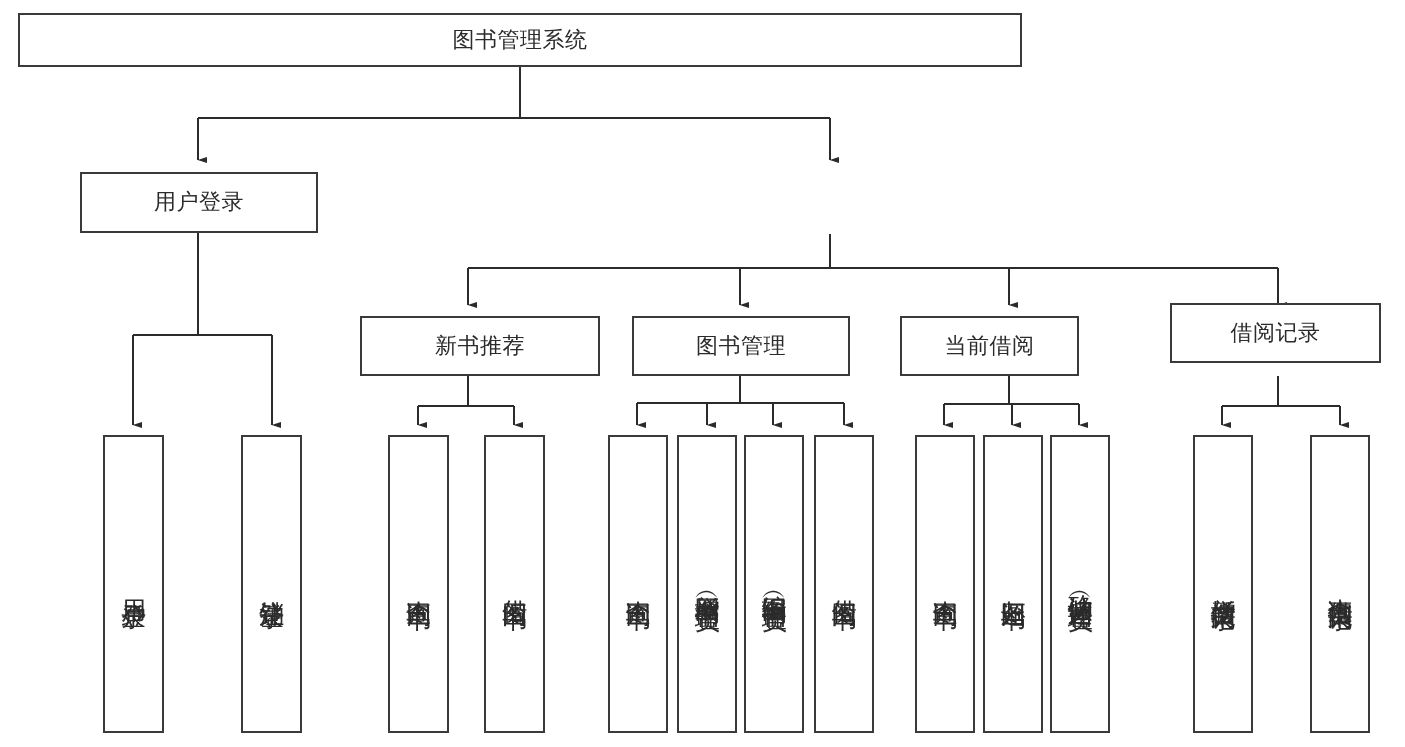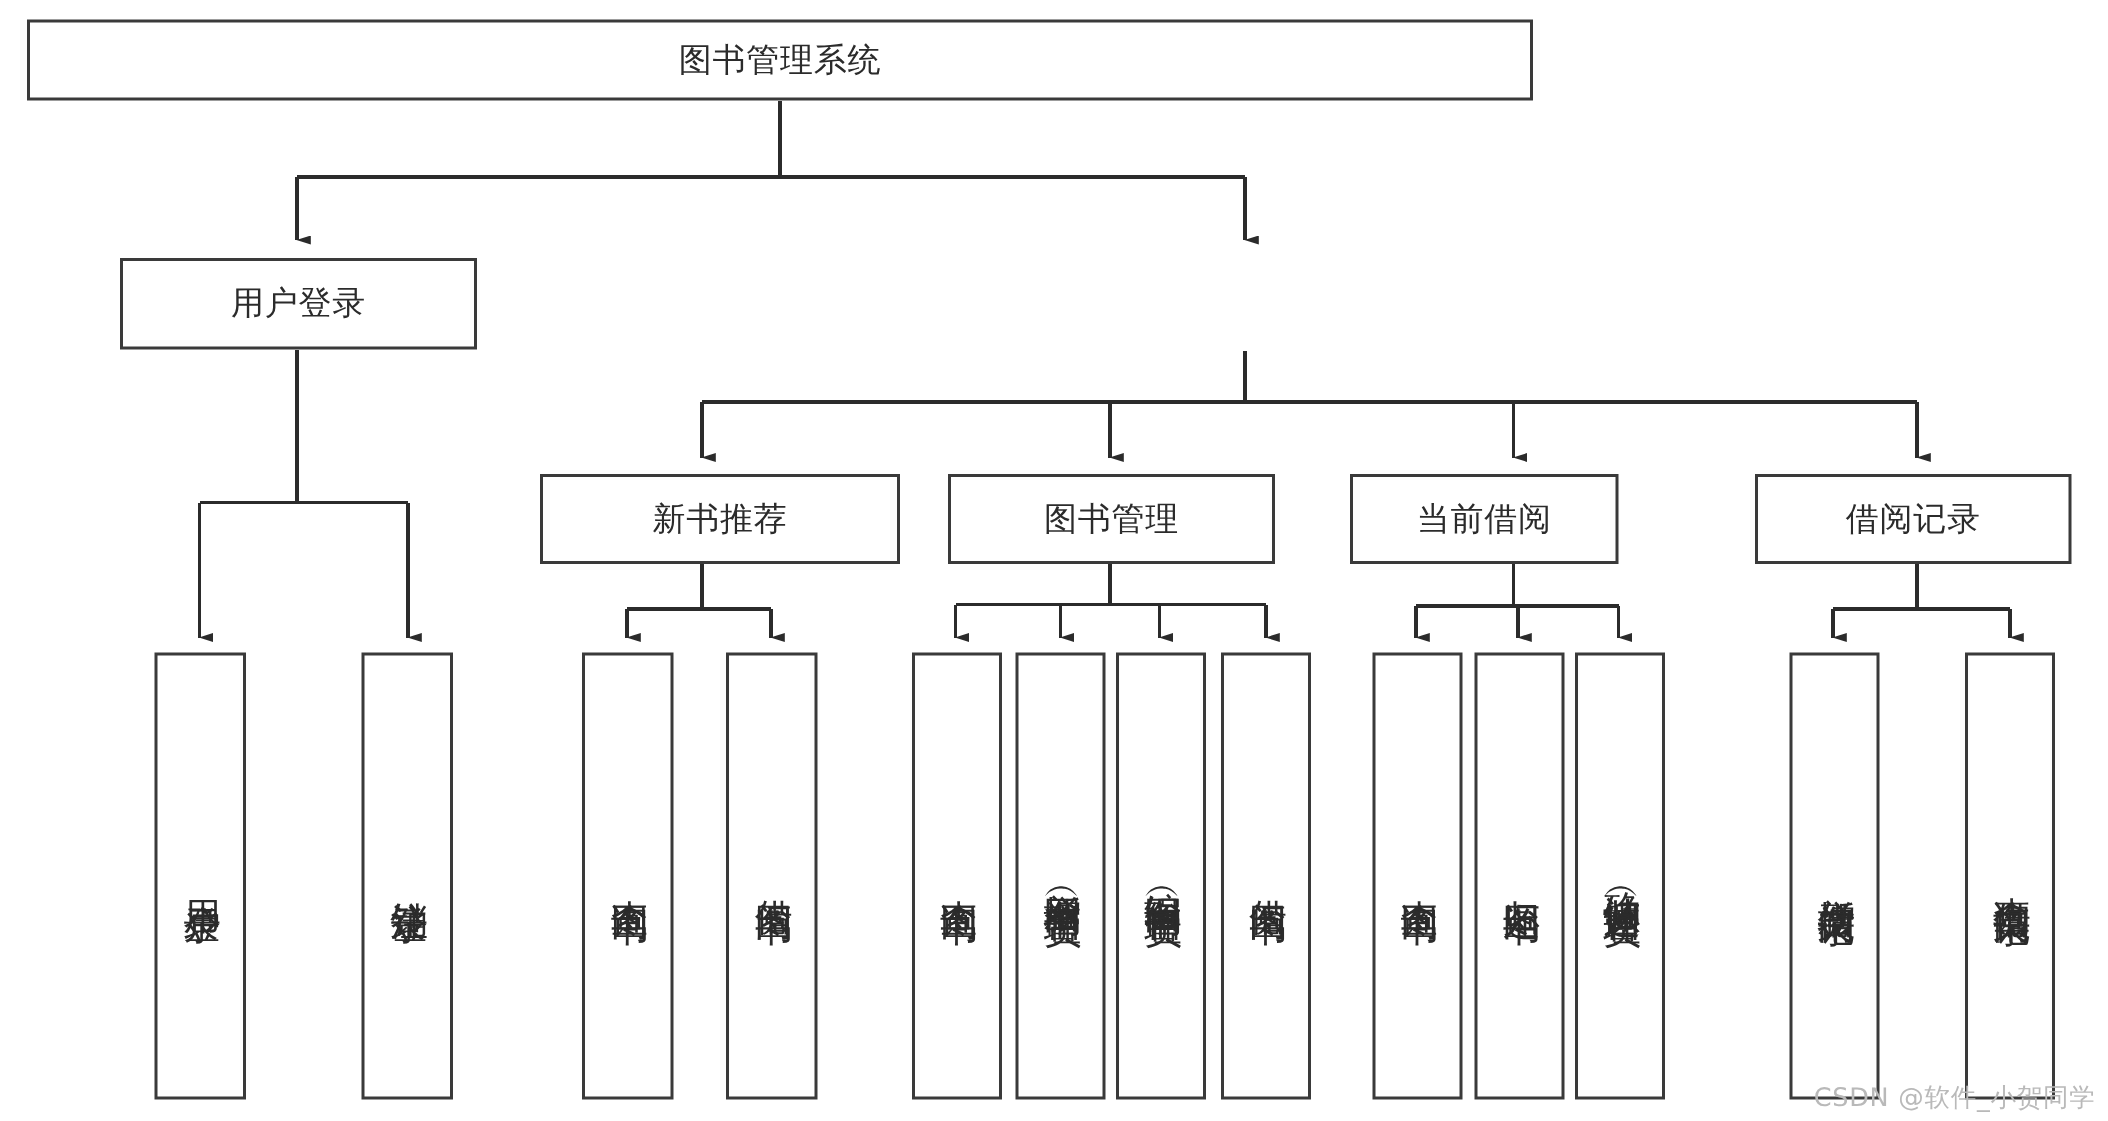--- a/index.html
+++ b/index.html
@@ -27,21 +27,20 @@
   }
   .node {
     position: absolute;
     box-sizing: border-box;
     background: #ffffff;
     border: 2px solid #3a3a3a;
     display: flex;
     align-items: center;
     justify-content: center;
     color: #2b2b2b;
-    font-family: Liberation Serif, serif;
   }
   .node-h {
     font-size: 22px;
     line-height: 1.1;
     letter-spacing: 0.5px;
   }
   .node-v {
     writing-mode: vertical-rl;
     text-orientation: upright;
     font-size: 25px;
@@ -115,35 +114,34 @@
     </g>
   </svg>
 
   <div class="node node-h" style="left:18px; top:13px; width:1004px; height:54px;">图书管理系统</div>
 
   <div class="node node-h" style="left:80px; top:172px; width:238px; height:61px;">用户登录</div>
 
   <div class="node node-h" style="left:360px; top:316px; width:240px; height:60px;">新书推荐</div>
   <div class="node node-h" style="left:632px; top:316px; width:218px; height:60px;">图书管理</div>
   <div class="node node-h" style="left:900px; top:316px; width:179px; height:60px;">当前借阅</div>
-  <div class="node node-h" style="left:1170px; top:316px; width:211px; height:60px;">借阅记录</div>
+  <div class="node node-h" style="left:1170px; top:303px; width:211px; height:60px;">借阅记录</div>
 
   <div class="node node-v" style="left:103px; top:435px; width:61px; height:298px;">用户登录</div>
   <div class="node node-v" style="left:241px; top:435px; width:61px; height:298px;">注销登录</div>
 
   <div class="node node-v" style="left:388px; top:435px; width:61px; height:298px;">查询图书</div>
   <div class="node node-v" style="left:484px; top:435px; width:61px; height:298px;">借阅图书</div>
 
   <div class="node node-v" style="left:608px; top:435px; width:60px; height:298px;">查询图书</div>
   <div class="node node-v" style="left:677px; top:435px; width:60px; height:298px;">新增图书（管理员）</div>
   <div class="node node-v" style="left:744px; top:435px; width:60px; height:298px;">编辑图书（管理员）</div>
   <div class="node node-v" style="left:814px; top:435px; width:60px; height:298px;">借阅图书</div>
 
   <div class="node node-v" style="left:915px; top:435px; width:60px; height:298px;">查询图书</div>
   <div class="node node-v" style="left:983px; top:435px; width:60px; height:298px;">归还图书</div>
   <div class="node node-v" style="left:1050px; top:435px; width:60px; height:298px;">确认归还（管理员）</div>
 
   <div class="node node-v" style="left:1193px; top:435px; width:60px; height:298px;">新增借阅记录</div>
   <div class="node node-v" style="left:1310px; top:435px; width:60px; height:298px;">查询借阅记录</div>
 
-  <div class="watermark">CSDN @软件_小贺同学</div>
 
 </div>
 
 </body></html>

